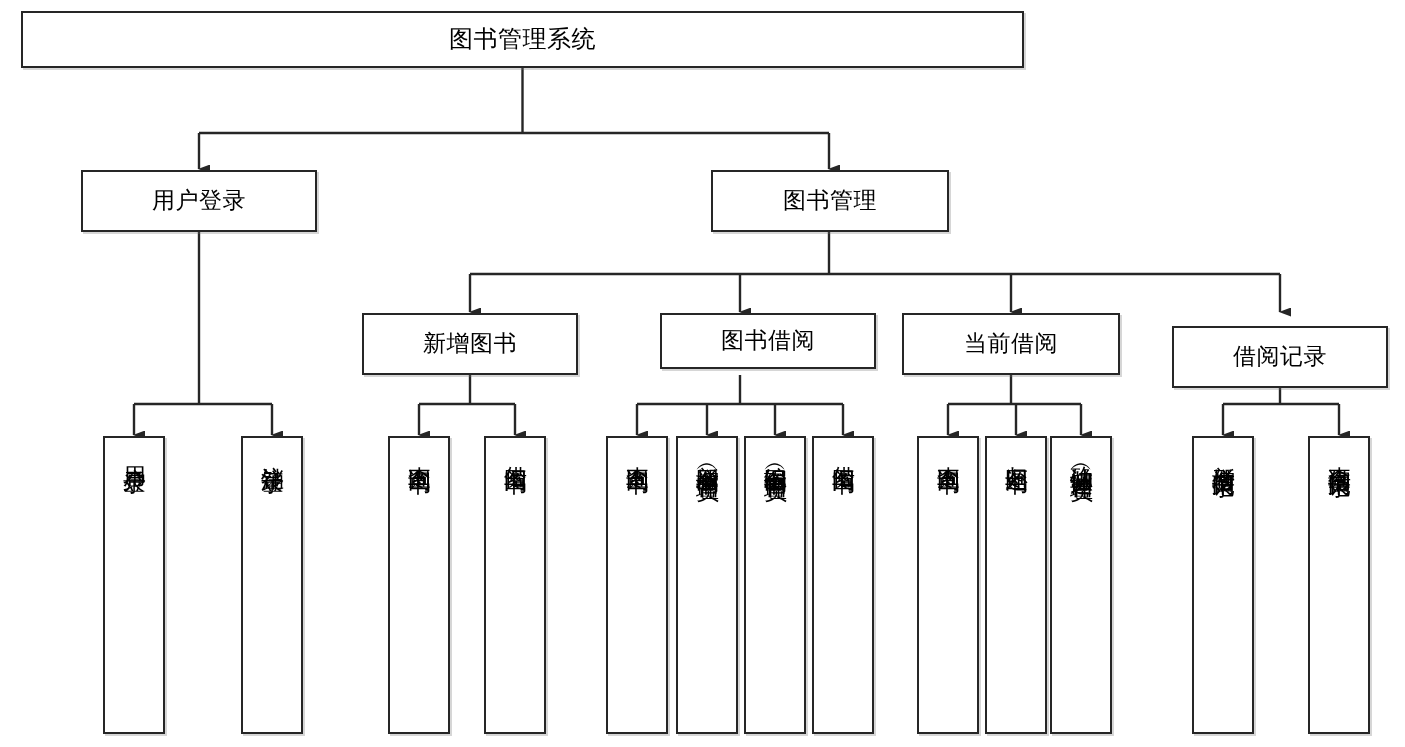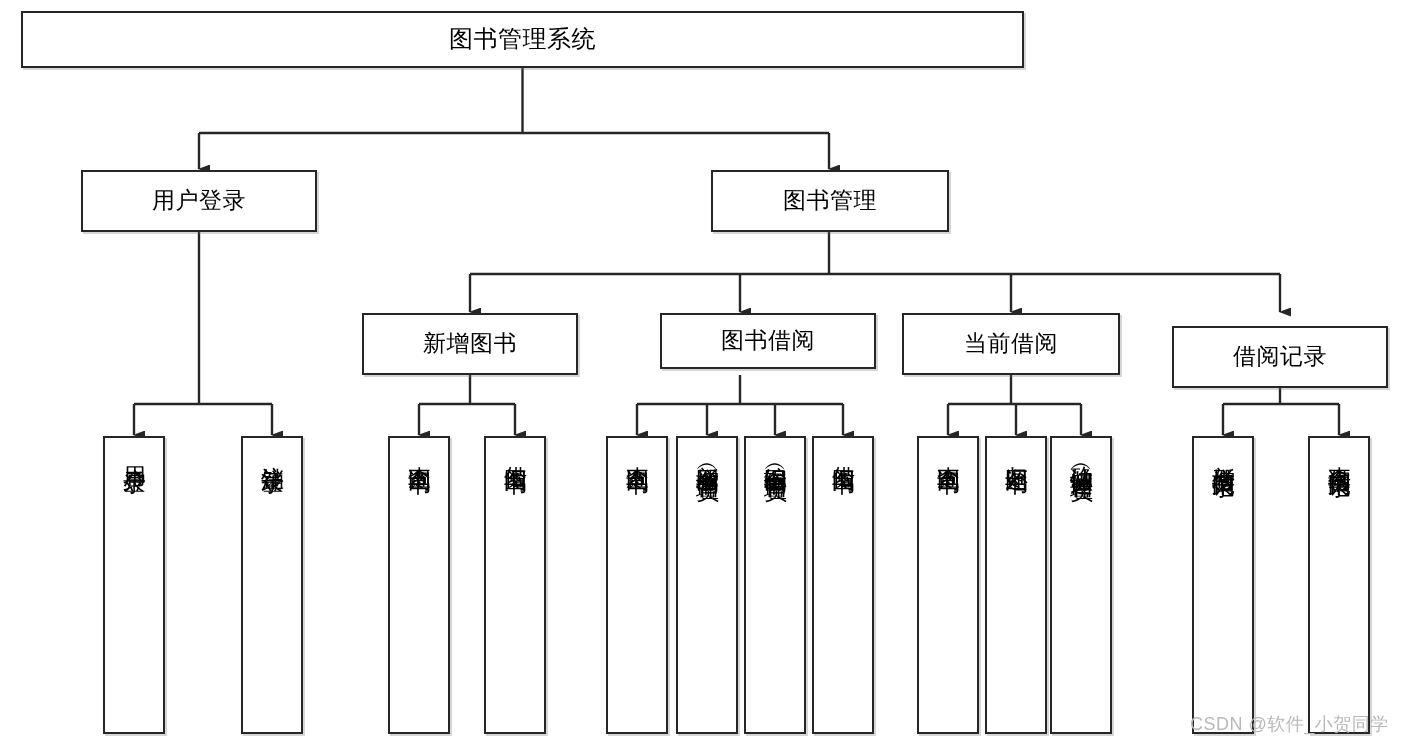--- a/index.html
+++ b/index.html
@@ -177,15 +177,14 @@
         <span class="label">确认归还（管理员）</span>
       </div>
       <div class="node v" style="left: 1192px; top: 436px; width: 62px; height: 298px;">
         <span class="label">新增借阅记录</span>
       </div>
       <div class="node v" style="left: 1308px; top: 436px; width: 62px; height: 298px;">
         <span class="label">查询借阅记录</span>
       </div>
     </div>
 
-  <div class="watermark">CSDN @软件_小贺同学</div>
 
 </div>
 
 </body></html>

